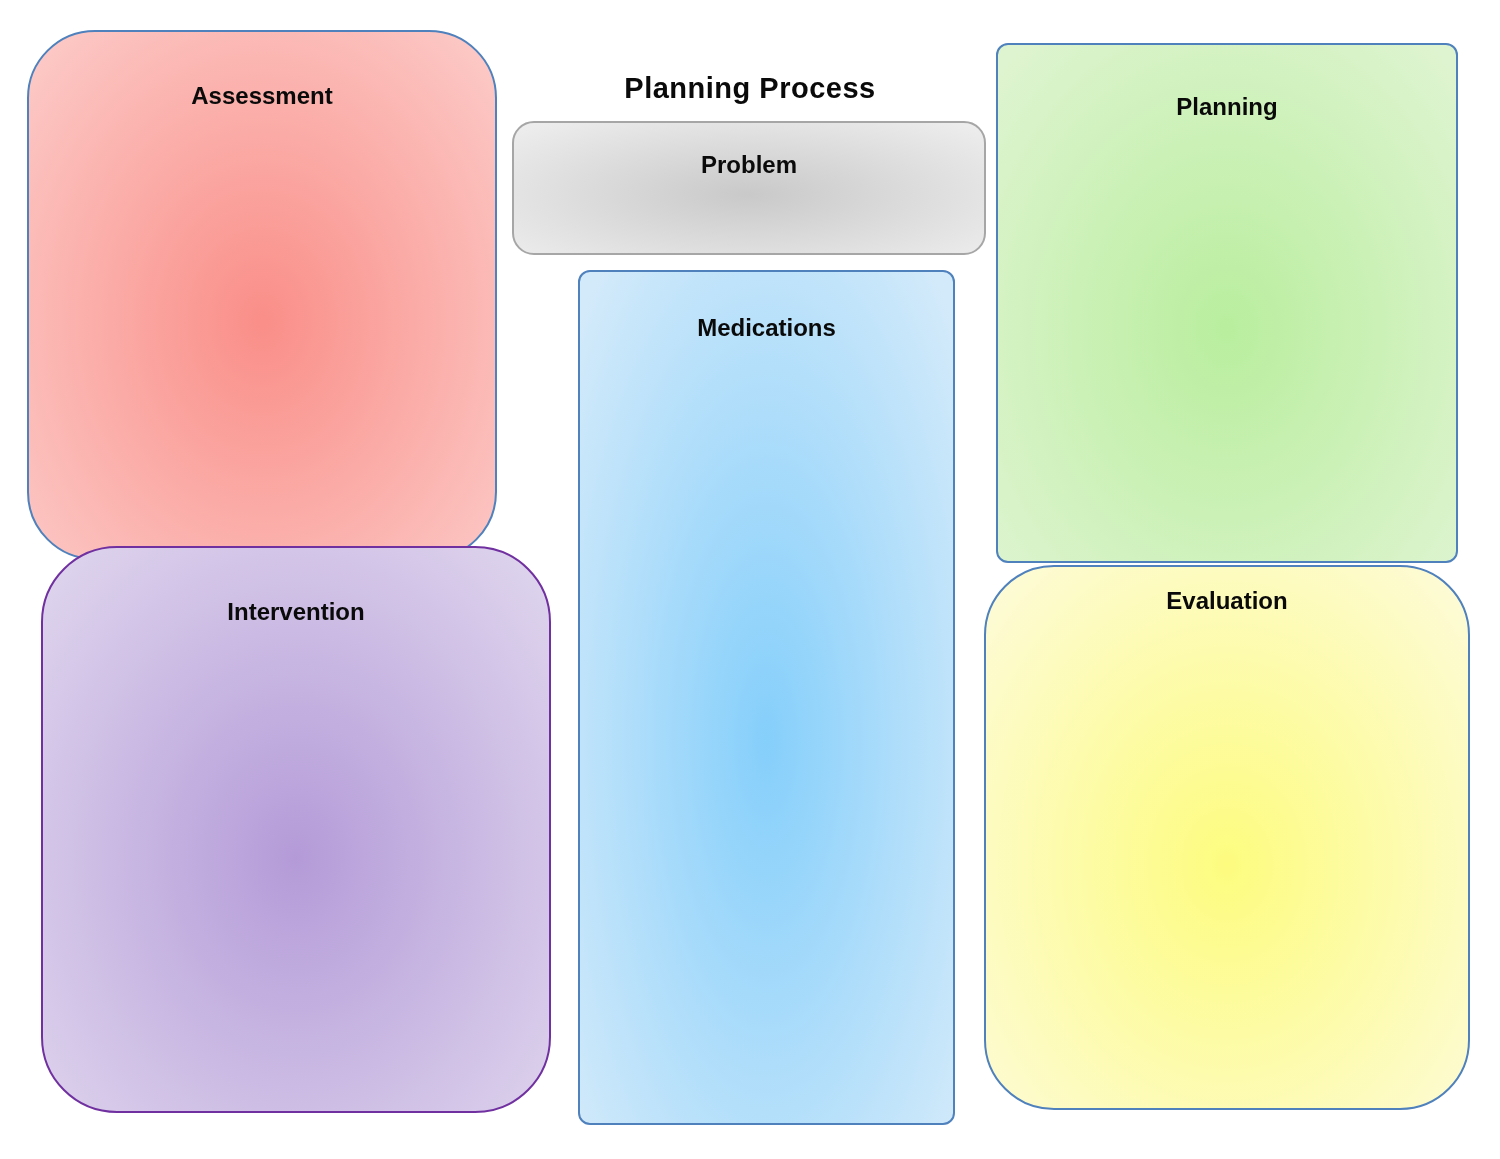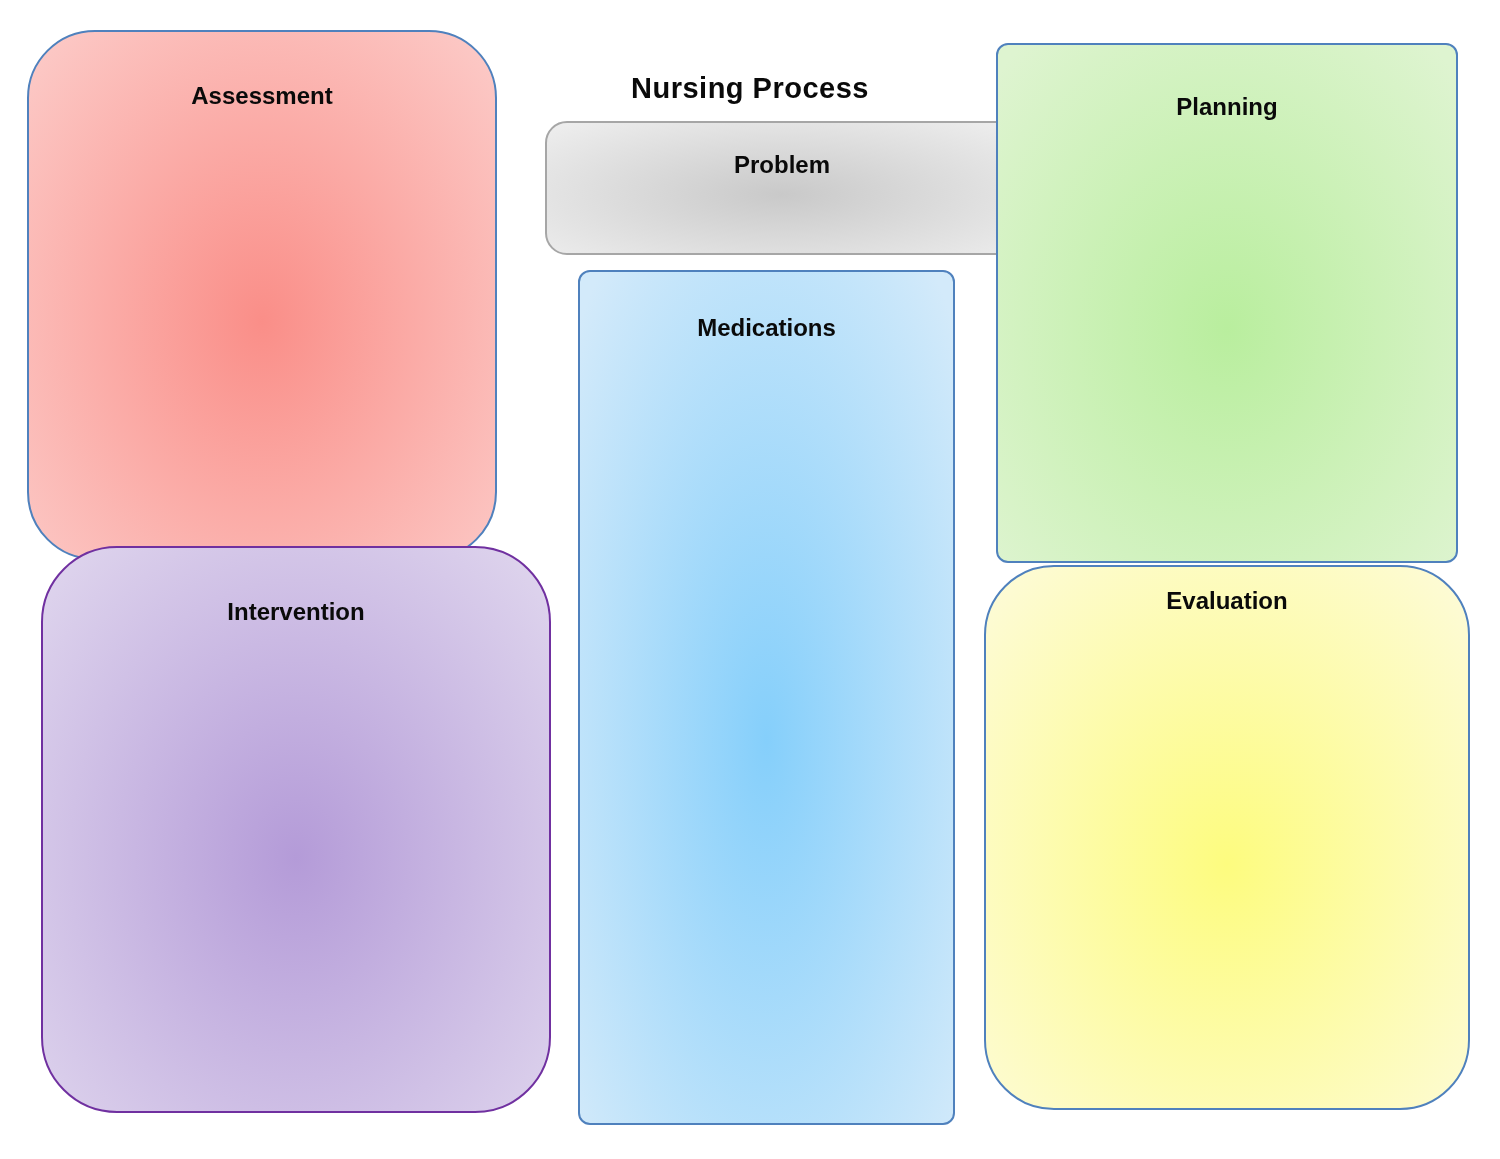--- a/index.html
+++ b/index.html
@@ -42,21 +42,20 @@
   
   .box-assessment {
     left: 27px; top: 30px; width: 470px; height: 530px;
     border-width: 2px; border-radius: 68px;
     padding-top: 50px;
   }
   .box-problem {
     left: 512px; top: 121px; width: 474px; height: 134px;
     border-width: 2px; border-radius: 22px;
     padding-top: 28px;
-    margin-left: 33px;
   }
   .box-medications {
     left: 578px; top: 270px; width: 377px; height: 855px;
     border-width: 2px; border-radius: 12px;
     padding-top: 42px;
   }
   .box-planning {
     left: 996px; top: 43px; width: 462px; height: 520px;
     border-width: 2px; border-radius: 12px;
     padding-top: 48px;
@@ -70,21 +69,21 @@
     left: 984px; top: 565px; width: 486px; height: 545px;
     border-width: 2px; border-radius: 70px;
     padding-top: 20px;
   }
 </style>
 </head>
 <body>
 
 <div class="canvas">
 
-  <h1 class="diagram-title">Nursing Process</h1>
+  <h1 class="diagram-title">Planning Process</h1>
 
   <div class="box box-assessment" style="background: radial-gradient(at 50% 55%, rgb(250, 142, 136) 0%, rgb(252, 201, 198) 95%); border-color: rgb(79, 129, 189);">
     <span class="box-label">Assessment</span>
   </div>
 
   <div class="box box-problem" style="background: radial-gradient(at 50% 55%, rgb(201, 201, 201) 0%, rgb(237, 237, 237) 95%); border-color: rgb(166, 166, 166);">
     <span class="box-label">Problem</span>
   </div>
 
   <div class="box box-medications" style="background: radial-gradient(at 50% 55%, rgb(133, 207, 251) 0%, rgb(211, 234, 250) 95%); border-color: rgb(79, 129, 189);">

